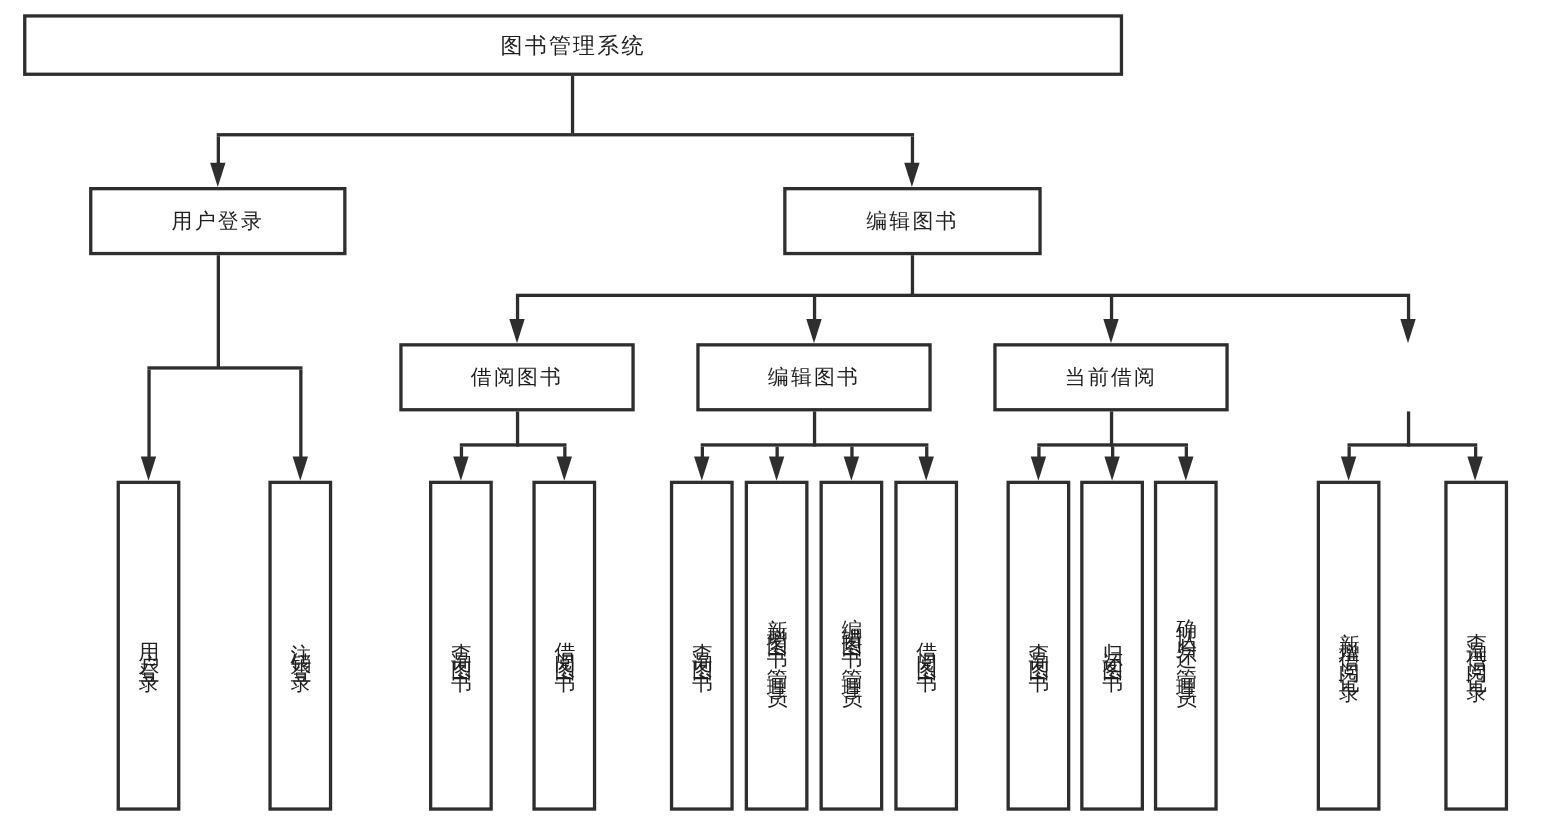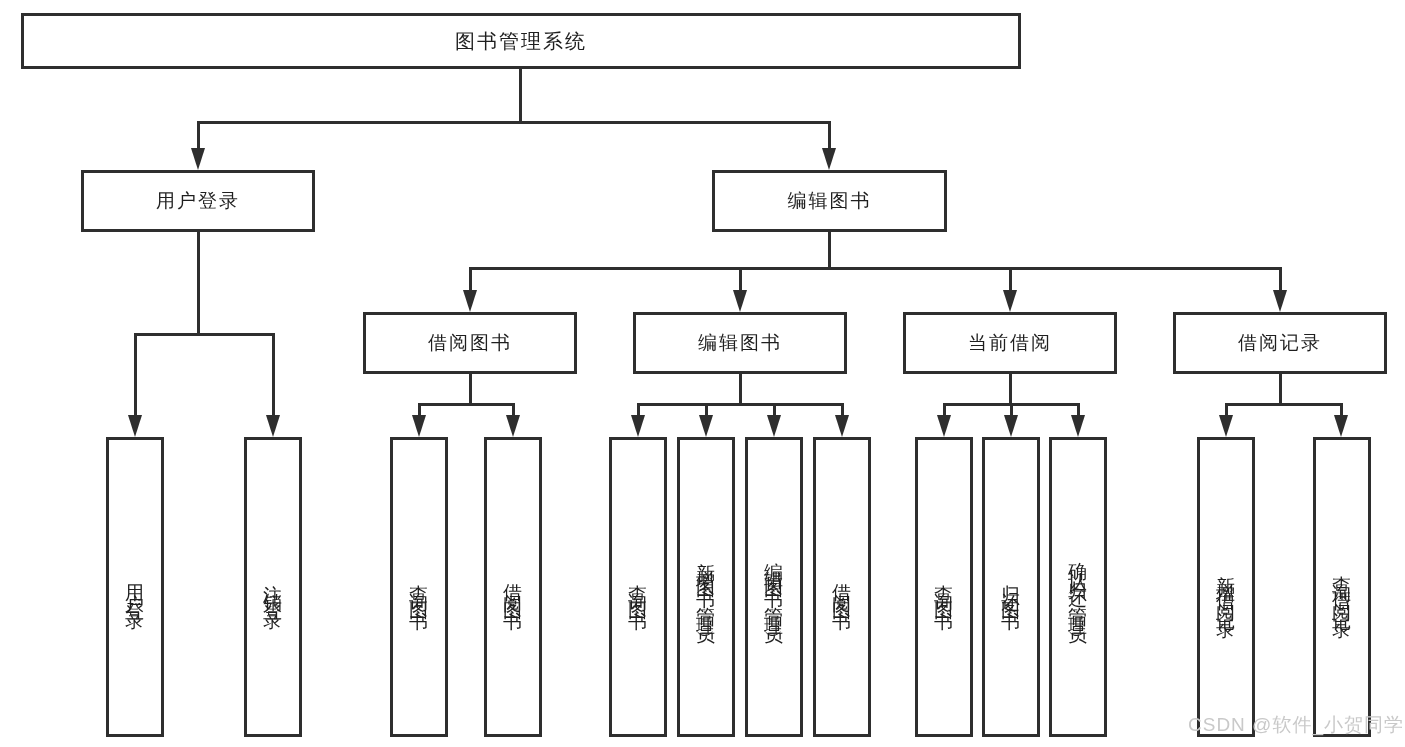--- a/index.html
+++ b/index.html
@@ -108,23 +108,20 @@
 
   <div class="box" style="left:363px;top:312px;width:214px;height:62px">
     <span>借阅图书</span>
   </div>
   <div class="box" style="left:633px;top:312px;width:214px;height:62px">
     <span>编辑图书</span>
   </div>
   <div class="box" style="left:903px;top:312px;width:214px;height:62px">
     <span>当前借阅</span>
   </div>
-  <div class="box" style="left:1173px;top:312px;width:214px;height:62px">
-    <span>借阅记录</span>
-  </div>
 
   <div class="vline" style="left:469px;top:374px;height:32px"></div>
   <div class="hline" style="left:418px;top:403px;width:97px"></div>
   <div class="vline" style="left:418px;top:406px;height:12px"></div>
   <div class="arrow" style="left:412px;top:415px"></div>
   <div class="vline" style="left:512px;top:406px;height:12px"></div>
   <div class="arrow" style="left:506px;top:415px"></div>
 
   <div class="vline" style="left:739px;top:374px;height:32px"></div>
   <div class="hline" style="left:637px;top:403px;width:207px"></div>
@@ -190,15 +187,14 @@
     <span class="vtext">确认归还（管理员）</span>
   </div>
 
   <div class="vbox" style="left:1197px">
     <span class="vtext">新增借阅记录</span>
   </div>
   <div class="vbox" style="left:1313px">
     <span class="vtext">查询借阅记录</span>
   </div>
 
-  <div class="watermark">CSDN @软件_小贺同学</div>
 
 </div>
 
 </body></html>

